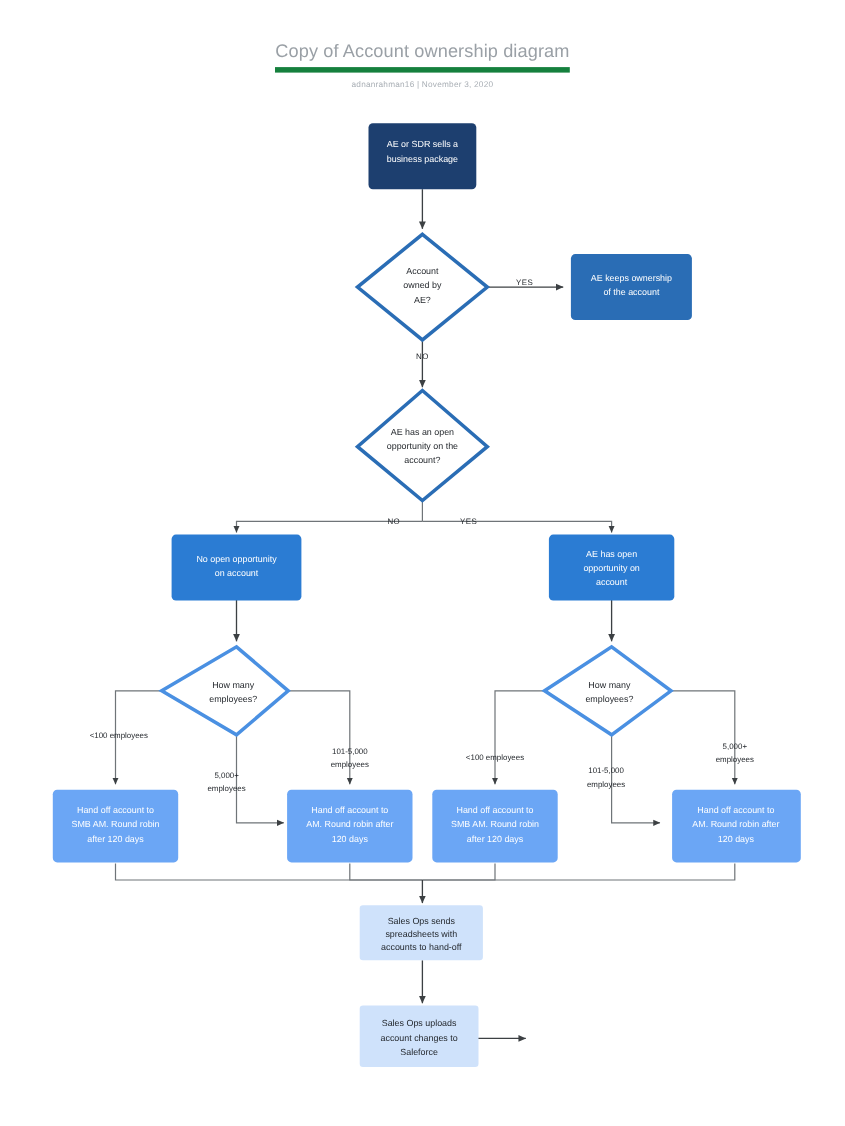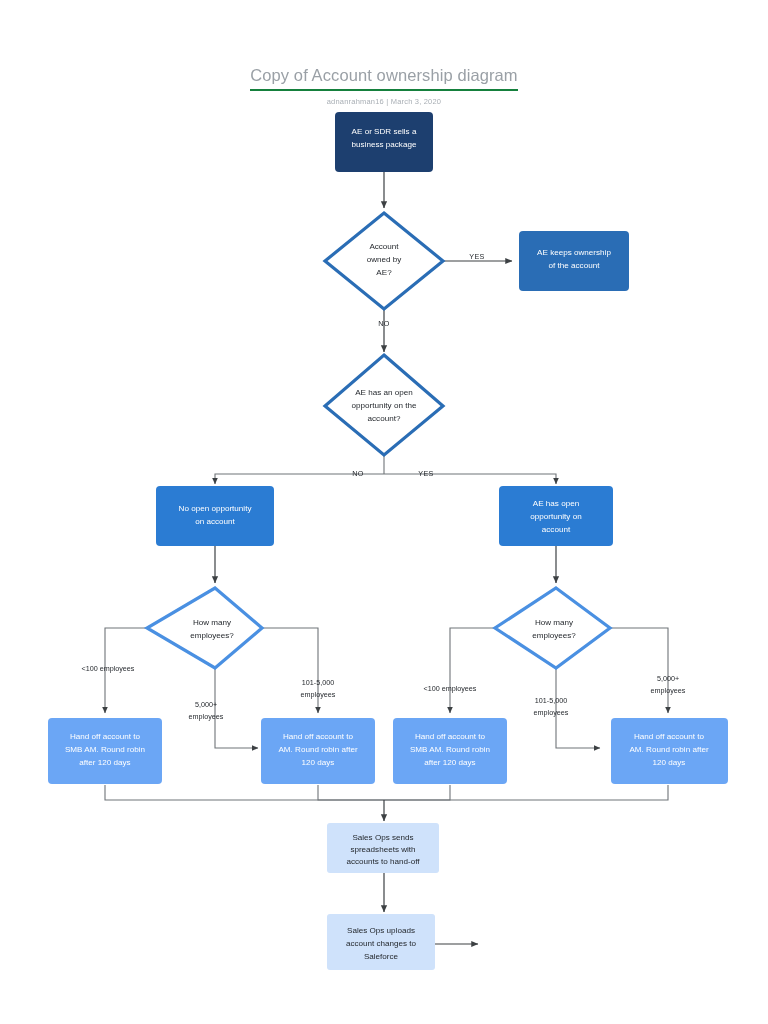--- a/index.html
+++ b/index.html
@@ -25,23 +25,22 @@
     top: 38px;
     left: 0;
     width: 768px;
     text-align: center;
   }
   .doc-title {
     font-size: 16.5px;
     color: #9aa0a6;
     letter-spacing: 0.1px;
     display: inline-block;
-    border-bottom: 2px solid #15803d;
+    border-bottom: 5px solid #15803d;
     padding-bottom: 4px;
-    margin-top: 28px;
   }
   .doc-byline {
     margin-top: 6px;
     font-size: 7.5px;
     color: #a9afb5;
     letter-spacing: 0.2px;
   }
   svg.flow {
     position: absolute;
     top: 0;
@@ -92,21 +91,21 @@
     letter-spacing: 0.4px;
   }
 </style>
 </head>
 <body>
 
 <div id="page">
 
   <div class="header">
     <div class="doc-title">Copy of Account ownership diagram</div>
-    <div class="doc-byline">adnanrahman16  |  March 3, 2020</div>
+    <div class="doc-byline">adnanrahman16  |  November 3, 2020</div>
   </div>
 
   <svg class="flow" viewBox="0 0 768 1024">
     <defs>
       <marker id="arrow" markerWidth="7" markerHeight="7" refX="5.6" refY="3" orient="auto" markerUnits="strokeWidth">
         <path d="M0,0.4 L5.8,3 L0,5.6 z" fill="#3c4043"></path>
       </marker>
       <marker id="arrowg" markerWidth="7" markerHeight="7" refX="5.6" refY="3" orient="auto" markerUnits="strokeWidth">
         <path d="M0,0.4 L5.8,3 L0,5.6 z" fill="#3c4043"></path>
       </marker>

